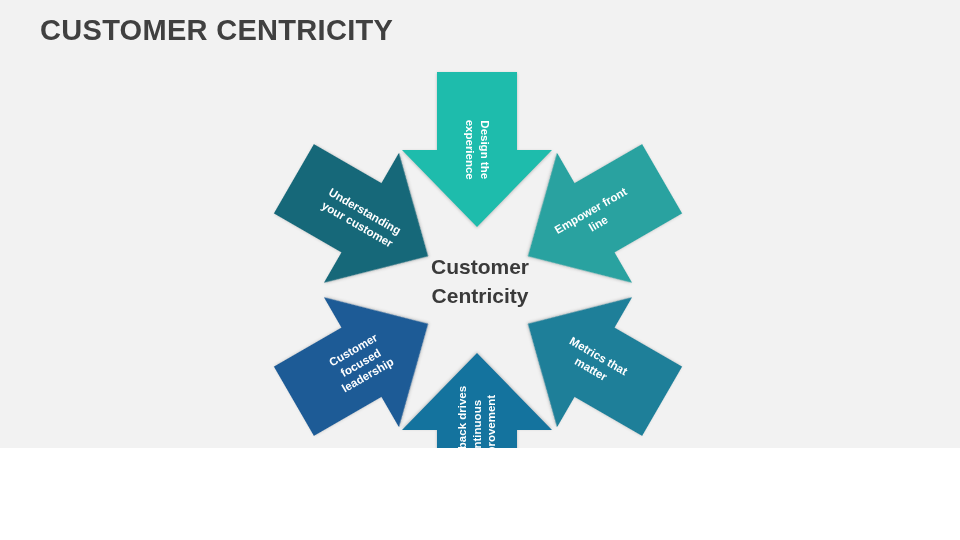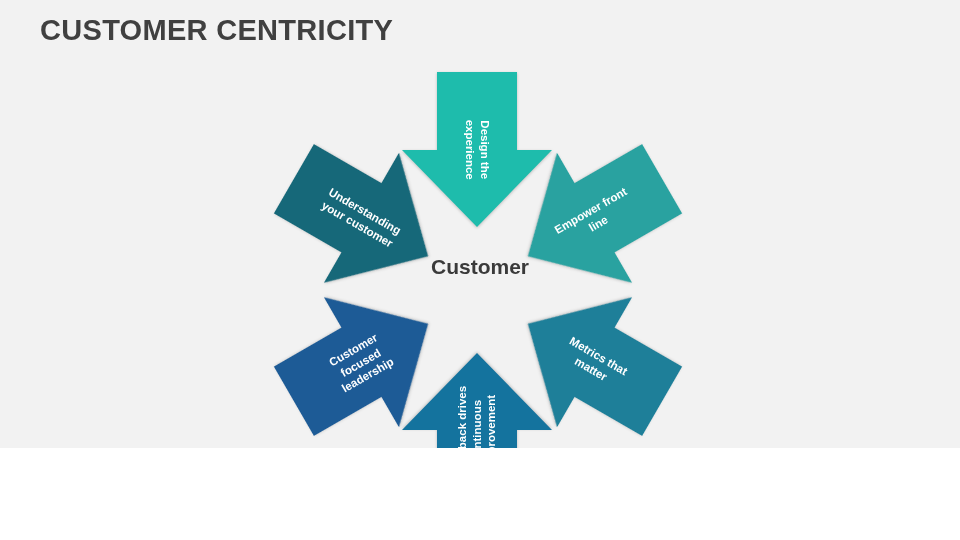--- a/index.html
+++ b/index.html
@@ -117,16 +117,17 @@
       <div class="label">
         <div class="label-text">
           <span>Understanding</span>
           <span>your customer</span>
         </div>
       </div>
     </div>
 
     <div class="center-text">
       <span>Customer</span>
+      <span>Centricity</span>
     </div>
 
   </div>
 </div>
 
 </body></html>

